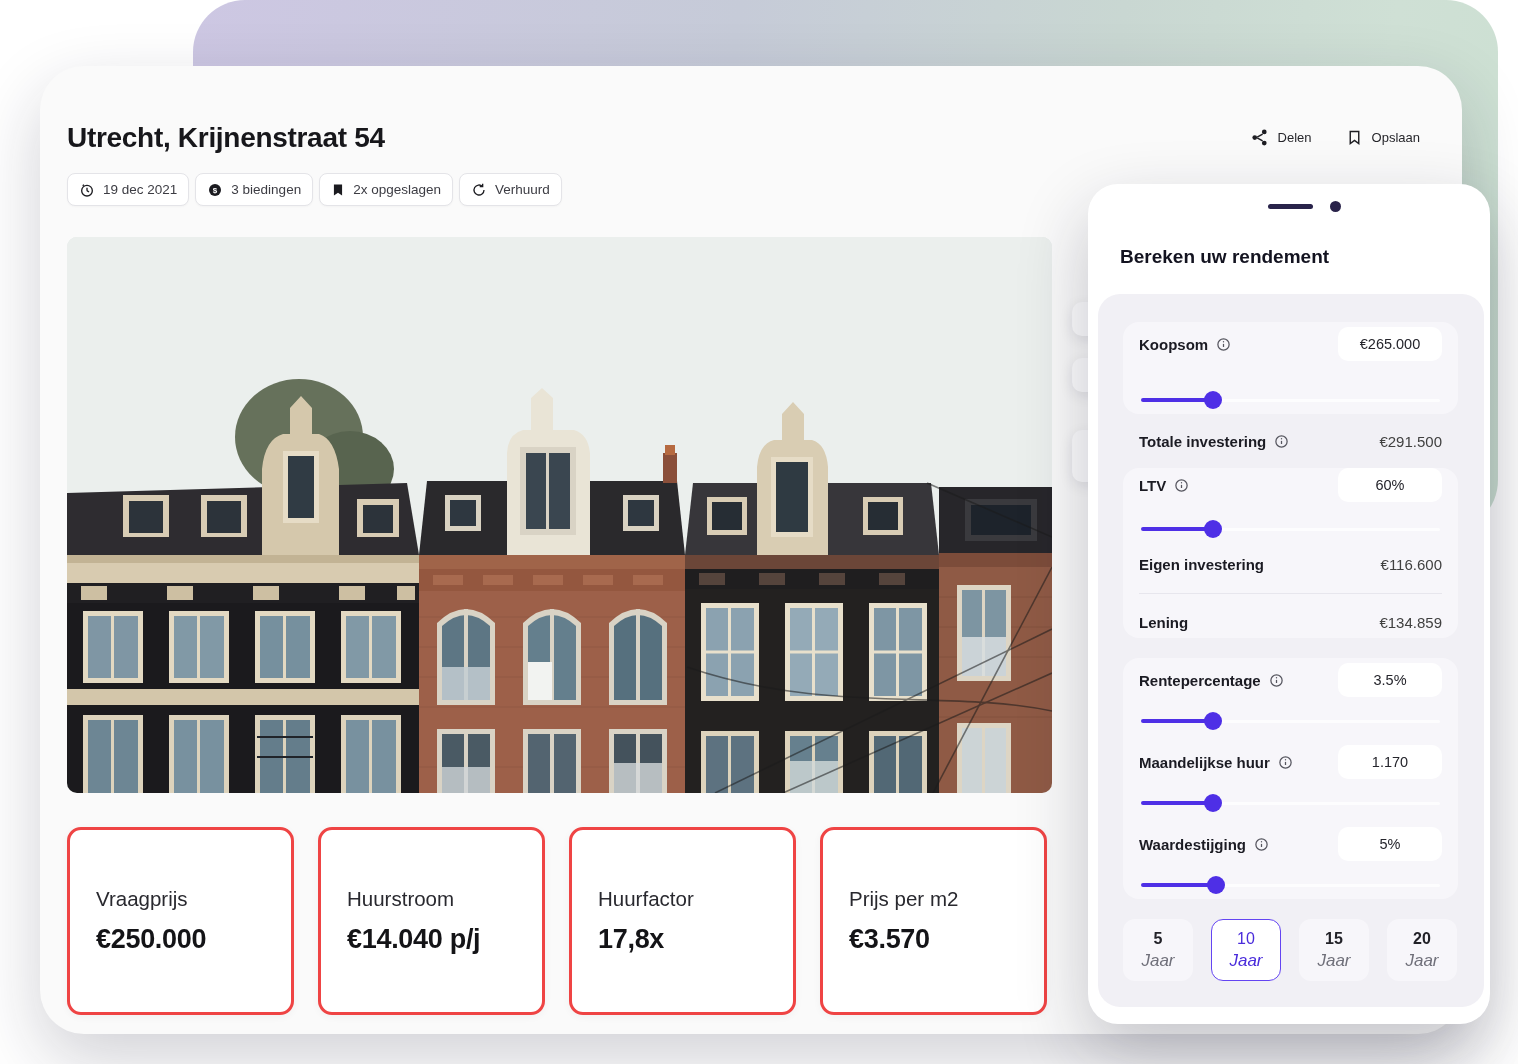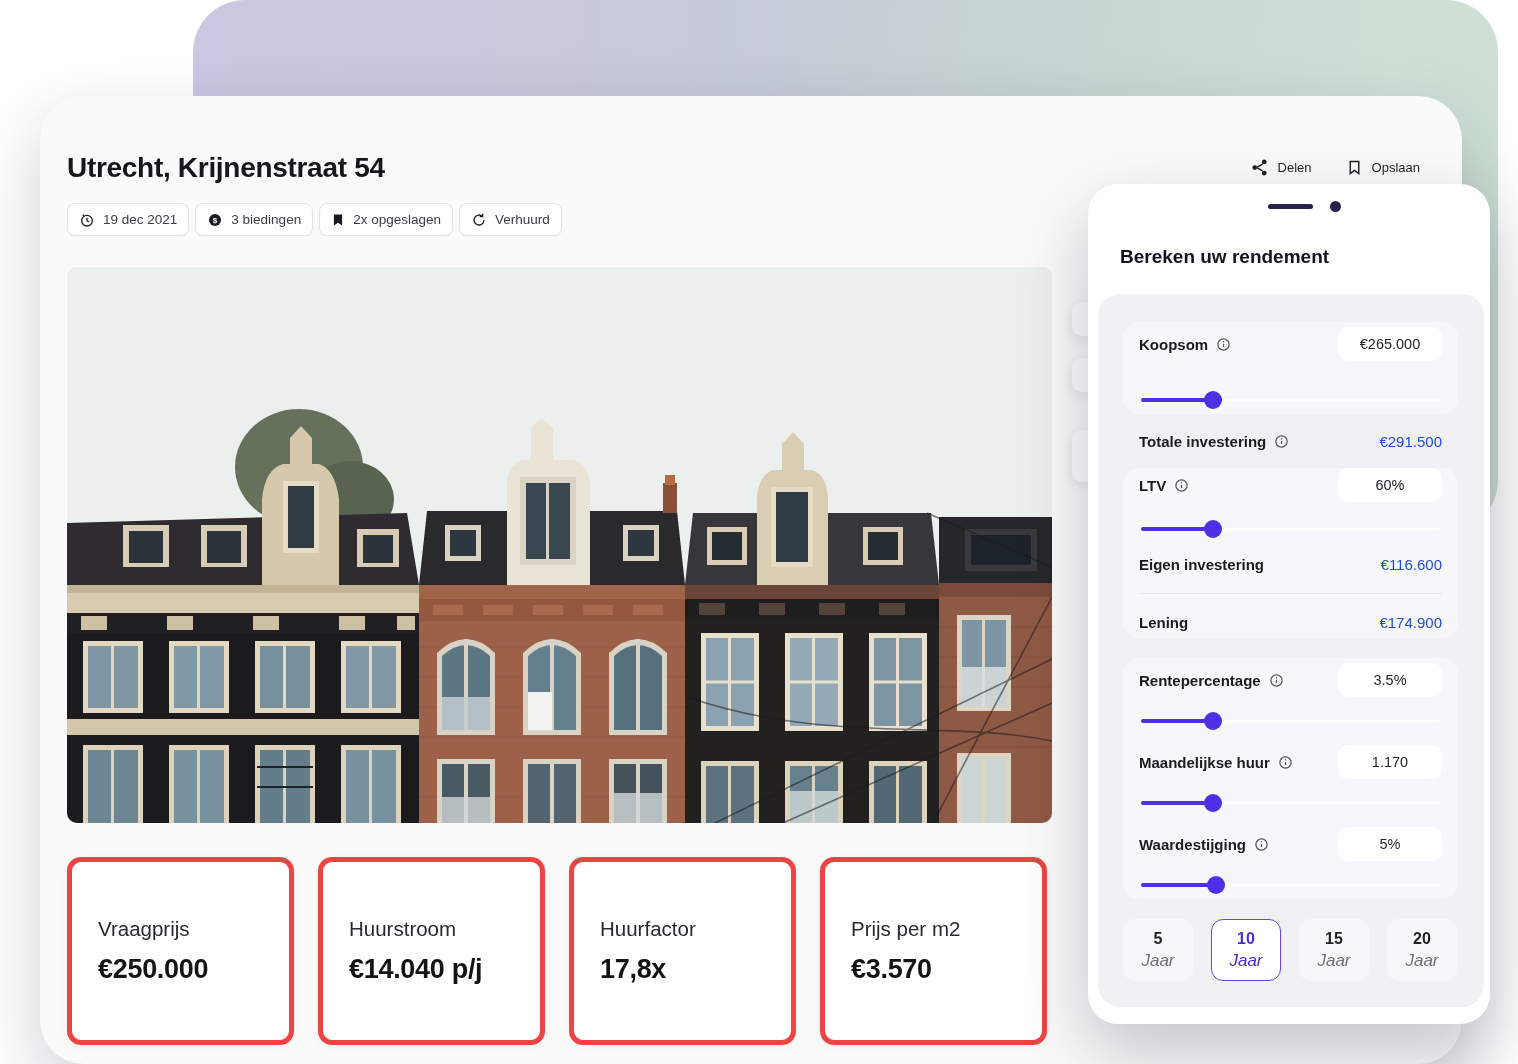--- a/index.html
+++ b/index.html
@@ -8,40 +8,40 @@
   .stage { position:relative; width:1518px; height:1064px; }
 
   
   .blob { position:absolute; left:193px; top:0; width:1305px; height:532px;
           border-radius:52px; z-index:0;
           background:linear-gradient(97deg,#cdc7e3 0%,#c6cbd8 40%,#c9d7d2 68%,#cfe0d5 88%,#cce0d2 100%); }
 
   
   .main-card { position:absolute; left:40px; top:66px; width:1422px; height:968px;
                background:#fafafa; border-radius:44px; z-index:1;
-               box-shadow:0 26px 70px rgba(24,24,48,.20); padding:56px 42px 0 27px;margin-top:30px; }
+               box-shadow:0 26px 70px rgba(24,24,48,.20); padding:56px 42px 0 27px; }
 
   .head-row { position:relative; }
   .page-title { font-size:28px; font-weight:700; color:#17171b; letter-spacing:-.3px; }
   .head-actions { position:absolute; right:0; top:6px; display:flex; gap:34px; align-items:center; }
   .action { display:flex; align-items:center; gap:9px; font-size:13px; color:#26262b; cursor:pointer; }
   .action svg { display:block; }
 
   .badges { display:flex; gap:6px; margin-top:19px; }
   .badge { display:inline-flex; align-items:center; gap:8px; background:#fff;
            border:1px solid #e4e4e8; border-radius:8px; padding:0 11px; height:33px;
            font-size:13.5px; color:#3c3c43; box-shadow:0 1px 2px rgba(0,0,0,.03); }
   .badge svg { display:block; }
 
   .photo-wrap { margin-top:31px; width:985px; height:556px; border-radius:10px;
                 overflow:hidden; background:#e7ebe8; }
   .photo-wrap svg { display:block; }
 
   .stats { display:flex; gap:24px; margin-top:34px; }
-  .stat-card { width:227px; height:188px; background:#ffffff; border:5px solid #ef4444;
+  .stat-card { width:227px; height:188px; background:#ffffff; border:3px solid #ef4444;
                border-radius:14px; box-shadow:0 2px 8px rgba(0,0,0,.04);
                display:flex; flex-direction:column; justify-content:center; padding-left:26px; gap:13px; }
   .stat-label { font-size:20.5px; color:#29292f; }
   .stat-value { font-size:27px; font-weight:700; color:#141417; letter-spacing:-.3px; }
 
   
   .peek { position:absolute; left:1072px; width:30px; background:#fdfdfe; border-radius:10px;
           box-shadow:0 4px 14px rgba(24,24,48,.10); z-index:2; }
   .peek.p1 { top:302px; height:34px; }
   .peek.p2 { top:358px; height:34px; }
@@ -61,21 +61,21 @@
   .panel-content { position:absolute; left:10px; top:110px; width:386px; height:713px;
                    background:#f1f0f5; border-radius:22px; padding:28px 26px 0 25px; }
 
   .calc-card { background:#f7f6fa; border-radius:16px; padding:0 16px; }
   .row-line { display:flex; align-items:center; justify-content:space-between; }
   .lbl { display:flex; align-items:center; gap:8px; font-size:15px; font-weight:700; color:#1b1b23; }
   .lbl svg { display:block; }
   .value-box { min-width:104px; height:34px; background:#ffffff; border-radius:10px;
                display:flex; align-items:center; justify-content:center;
                font-size:14.5px; color:#25252c; }
-  .value-plain { font-size:15px; color:#1d4ed8; }
+  .value-plain { font-size:15px; color:#404040; }
 
   .slider { position:relative; height:18px; margin:0 2px; }
   .slider .track { position:absolute; left:0; right:0; top:7.5px; height:3px;
                    border-radius:2px; background:#fdfdfe; }
   .slider .fill  { position:absolute; left:0; top:7px; height:4px; border-radius:2px;
                    background:#4e2fe6; }
   .slider .thumb { position:absolute; top:0; width:18px; height:18px; border-radius:50%;
                    background:#4e2fe6; }
 
   .card-a { height:92px; display:flex; flex-direction:column; justify-content:center; gap:30px; }
@@ -85,21 +85,21 @@
   .sep { height:1px; background:#e7e6ed; margin:2px 0; }
   .card-c { height:241px; display:flex; flex-direction:column; justify-content:center; gap:15px; }
 
   .years { display:flex; gap:18px; margin-top:20px; }
   .year-btn { width:70px; height:62px; border-radius:12px; background:#f7f6fa;
               display:flex; flex-direction:column; align-items:center; justify-content:center;
               gap:3px; cursor:pointer; border:1.5px solid transparent; }
   .year-num { font-size:16px; font-weight:700; color:#222228; }
   .year-unit { font-size:17px; color:#70707a;font-style:italic; }
   .year-btn.selected { background:#ffffff; border-color:#6445f2; }
-  .year-btn.selected .year-num, .year-btn.selected .year-unit { color:#4a2cdb; font-weight:700; }
+  .year-btn.selected .year-num, .year-btn.selected .year-unit { color:#4a2cdb; font-weight:400; }
   .year-btn.selected .year-unit { font-weight:400; }
 </style>
 </head>
 <body>
 
 <div class="stage">
   <div class="blob"></div>
 
   <div class="main-card">
     <div class="head-row">
@@ -443,21 +443,21 @@
           <div class="lbl">
               <span>Eigen investering</span>
             </div>
           <div class="value-plain">€116.600</div>
         </div>
         <div class="sep"></div>
         <div class="row-line">
           <div class="lbl">
               <span>Lening</span>
             </div>
-          <div class="value-plain">€174.900</div>
+          <div class="value-plain">€134.859</div>
         </div>
       </div>
 
       <div class="calc-card card-c">
         <div class="row-line">
           <div class="lbl">
             <span>Rentepercentage</span>
             <span>
                 <svg width="15" height="15" viewBox="0 0 24 24" fill="none" stroke="#55555e" stroke-width="2">
                   <circle cx="12" cy="12" r="9"></circle>

